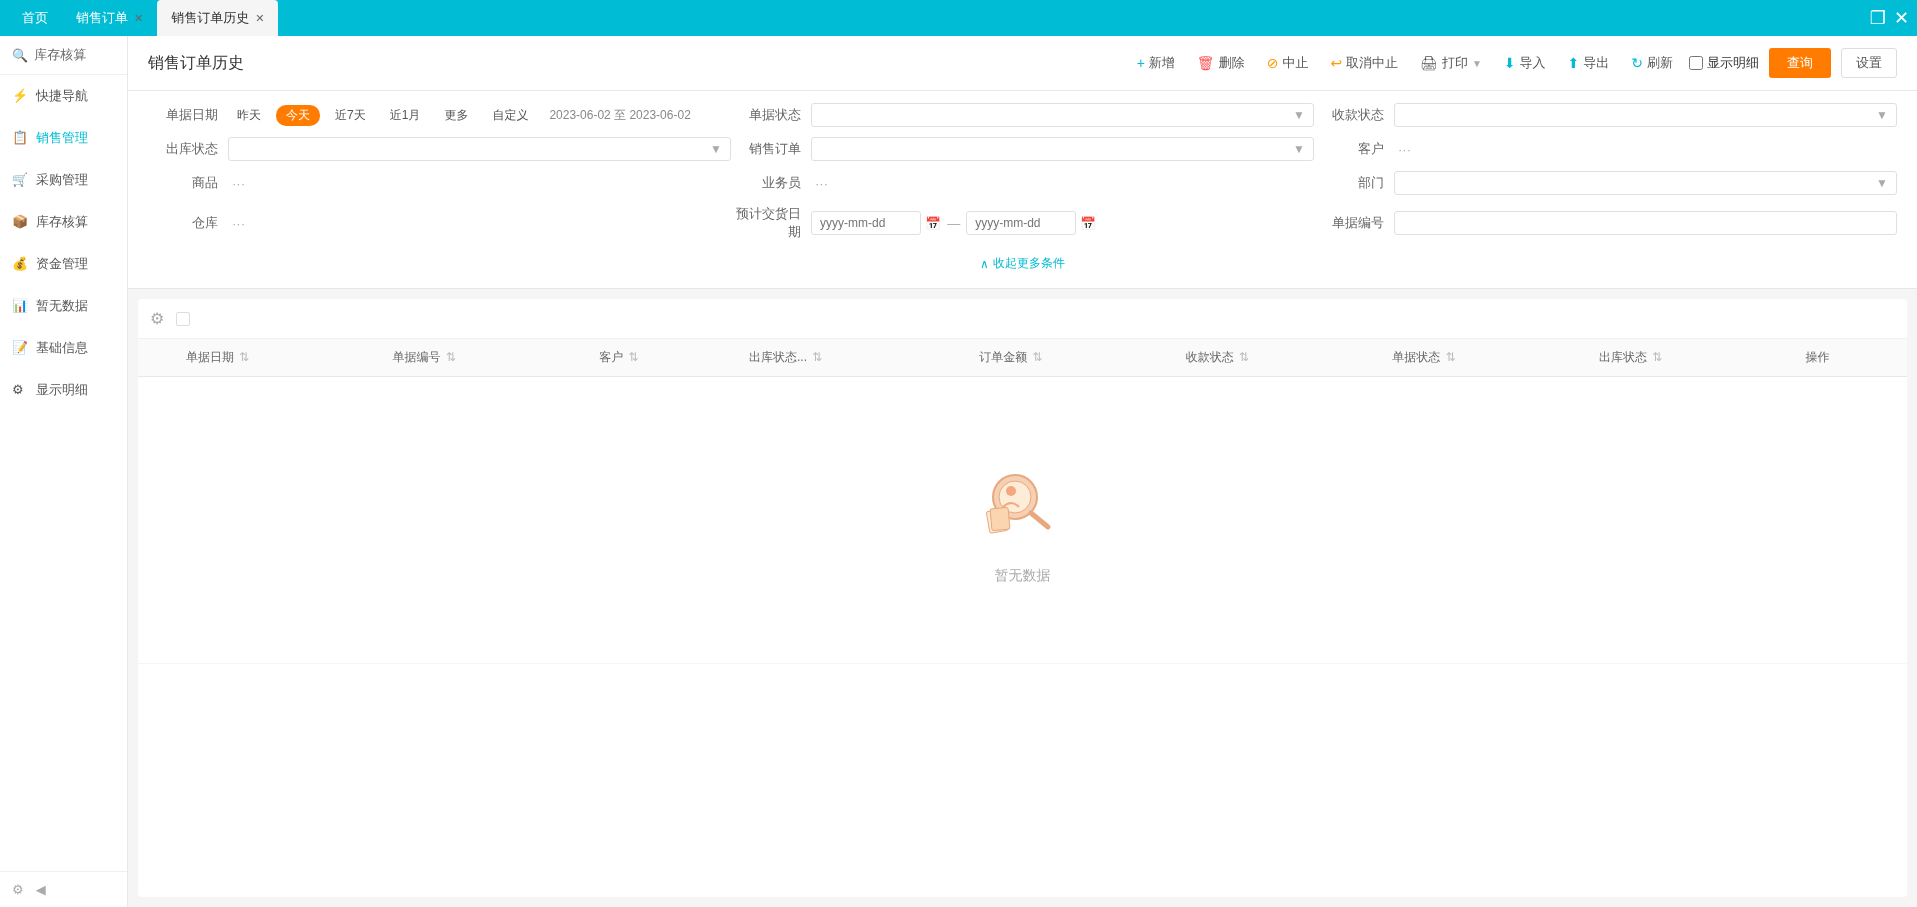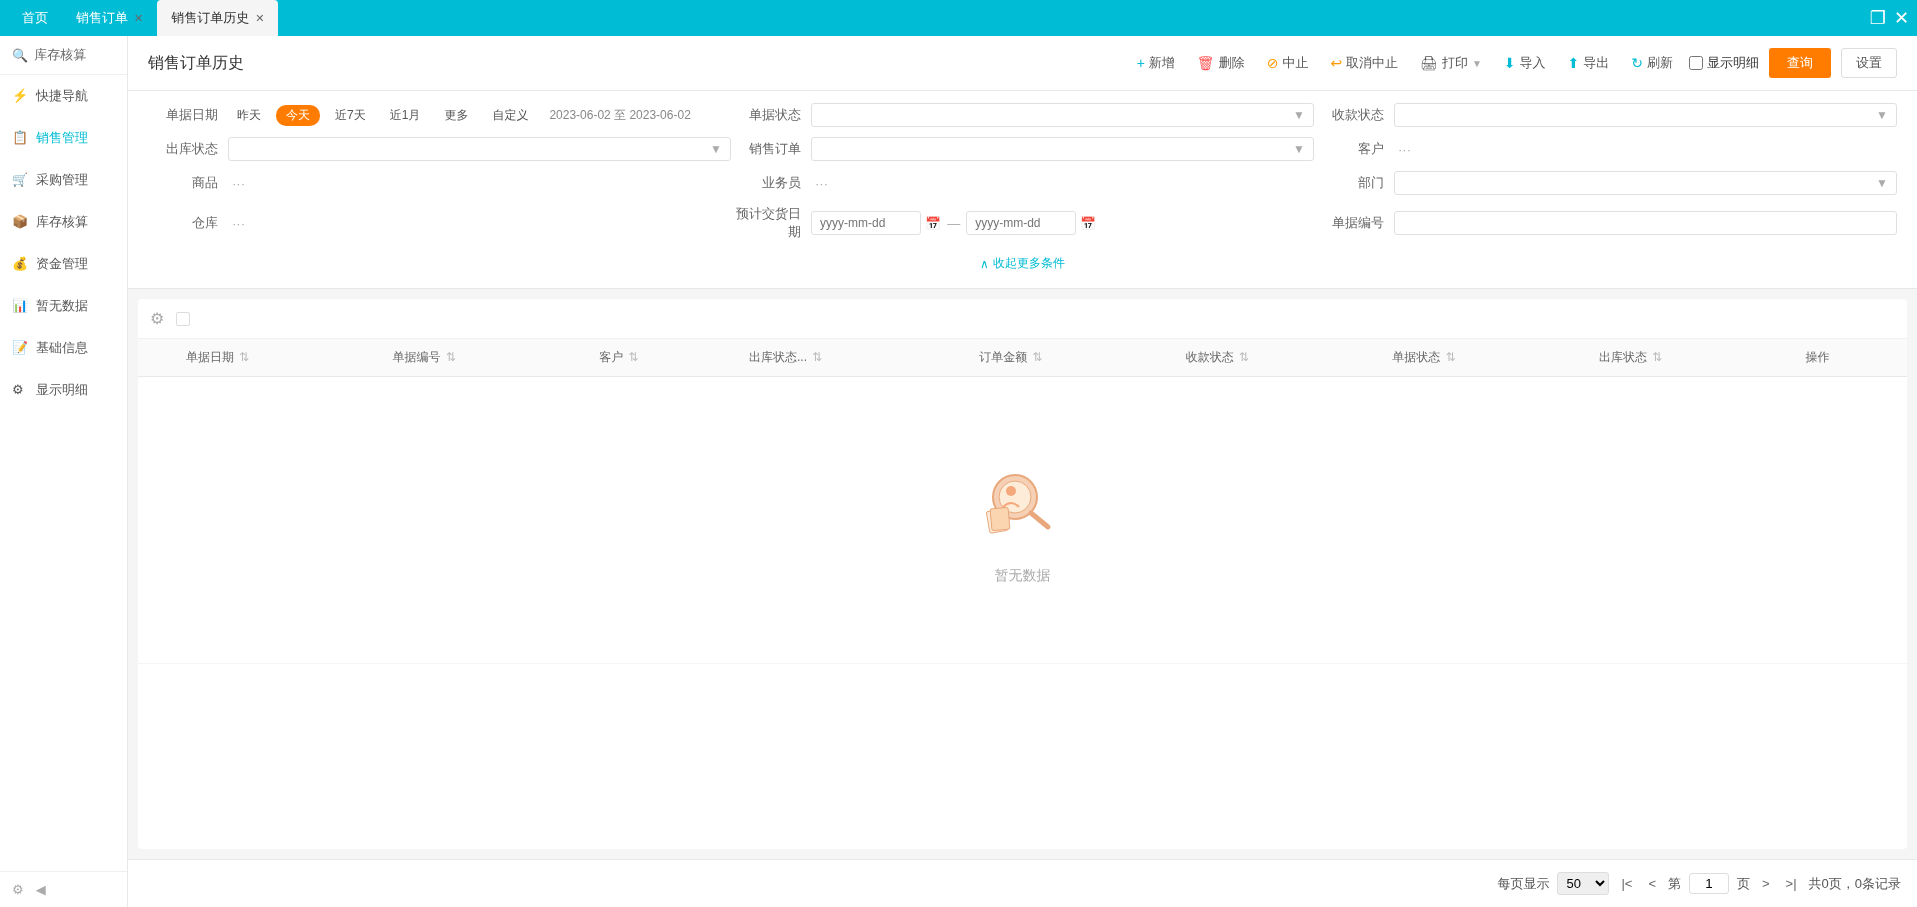--- a/index.html
+++ b/index.html
@@ -352,30 +352,14 @@
                   </svg>
                 </div>
                 <div class="empty-text">暂无数据</div>
               </div>
             </td>
           </tr>
         </tbody>
       </table>
     </div>
 
-    <div class="pagination">
-      <span>每页显示</span>
-      <select>
-        <option value="20">20</option>
-        <option value="50" selected="">50</option>
-        <option value="100">100</option>
-      </select>
-      <span class="nav-btn">|&lt;</span>
-      <span class="nav-btn">&lt;</span>
-      <span>第</span>
-      <input class="page-input" value="1" style="">
-      <span>页</span>
-      <span class="nav-btn">&gt;</span>
-      <span class="nav-btn">&gt;|</span>
-      <span>共0页，0条记录</span>
-    </div>
   </div>
 </div>
 
 </body></html>

